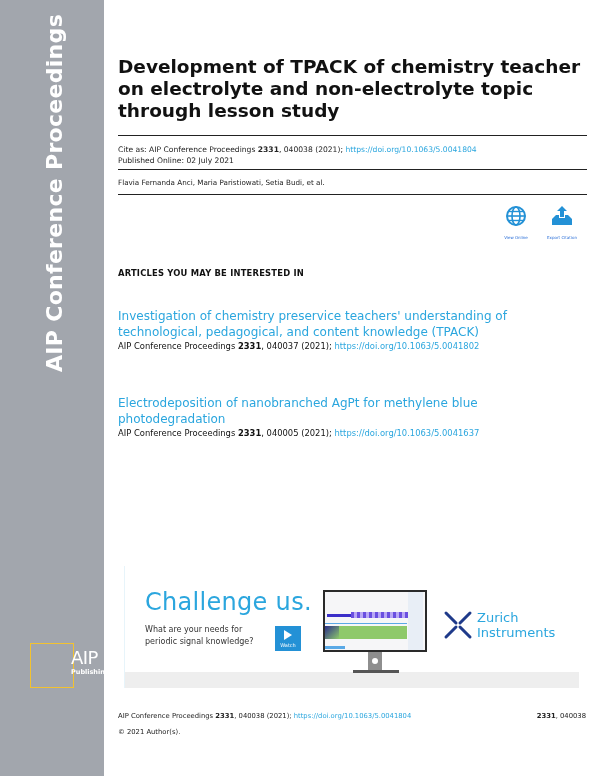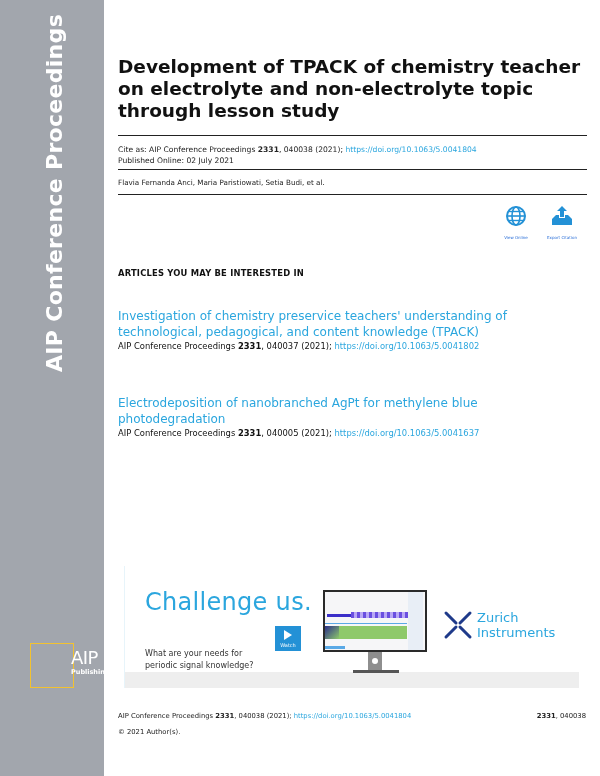--- a/index.html
+++ b/index.html
@@ -20,21 +20,21 @@
   .link { color:#2ba6de; }
   .icon-wrap { position:absolute; width:40px; text-align:center; }
   .icon-label { font-size:4px; color:#2b6fd8; margin-top:4px; }
   .section-head { position:absolute; left:0; top:268px; font-size:8.4px; font-weight:bold; color:#111; letter-spacing:0.2px; }
   .article { position:absolute; left:0; width:470px; }
   .article .atitle { font-size:12px; line-height:16px; color:#2ba6de;margin-top:16px; }
   .article .cite { font-size:8.4px; line-height:12px; color:#111; white-space:nowrap; }
   .ad { position:absolute; left:124px; top:566px; width:454px; height:122px; background:#ffffff; border-left:1px solid #e7f4fa; }
   .ad .floor { position:absolute; left:0; bottom:0; width:454px; height:16px; background:#eeeeee; }
   .ad .headline { position:absolute; left:20px; top:22px; font-size:24px; color:#2ba6de; letter-spacing:0.3px;text-align:center; }
-  .ad .sub { position:absolute; left:20px; top:58px; font-size:8px; line-height:12px; color:#333;margin-top:24px; }
+  .ad .sub { position:absolute; left:20px; top:58px; font-size:8px; line-height:12px; color:#333; }
   .ad .watch { position:absolute; left:150px; top:60px; width:26px; height:25px; background:#2391d6; color:#fff; text-align:center; font-size:5px; }
   .ad .watch .tri { width:0; height:0; margin:4px auto 2px auto; border-left:8px solid #fff; border-top:5px solid transparent; border-bottom:5px solid transparent; }
   .monitor { position:absolute; left:198px; top:24px; width:104px; height:62px; background:#2a2a2a; padding:2px; box-sizing:border-box; }
   .screen { width:100%; height:100%; background:#f6f6f8; position:relative; overflow:hidden; }
   .stand { position:absolute; left:243px; top:86px; width:14px; height:20px; background:#8e8e8e; }
   .stand-dot { position:absolute; left:247px; top:92px; width:6px; height:6px; border-radius:50%; background:#fff; }
   .stand-base { position:absolute; left:228px; top:104px; width:46px; height:3px; background:#555; }
   .zi-mark { position:absolute; left:318px; top:44px; width:30px; height:30px; }
   .zi-text { position:absolute; left:352px; top:44px; font-size:13px; line-height:15px; color:#2ba6de; }
   .footer { position:absolute; left:118px; font-size:6.8px; color:#222; white-space:nowrap; }

